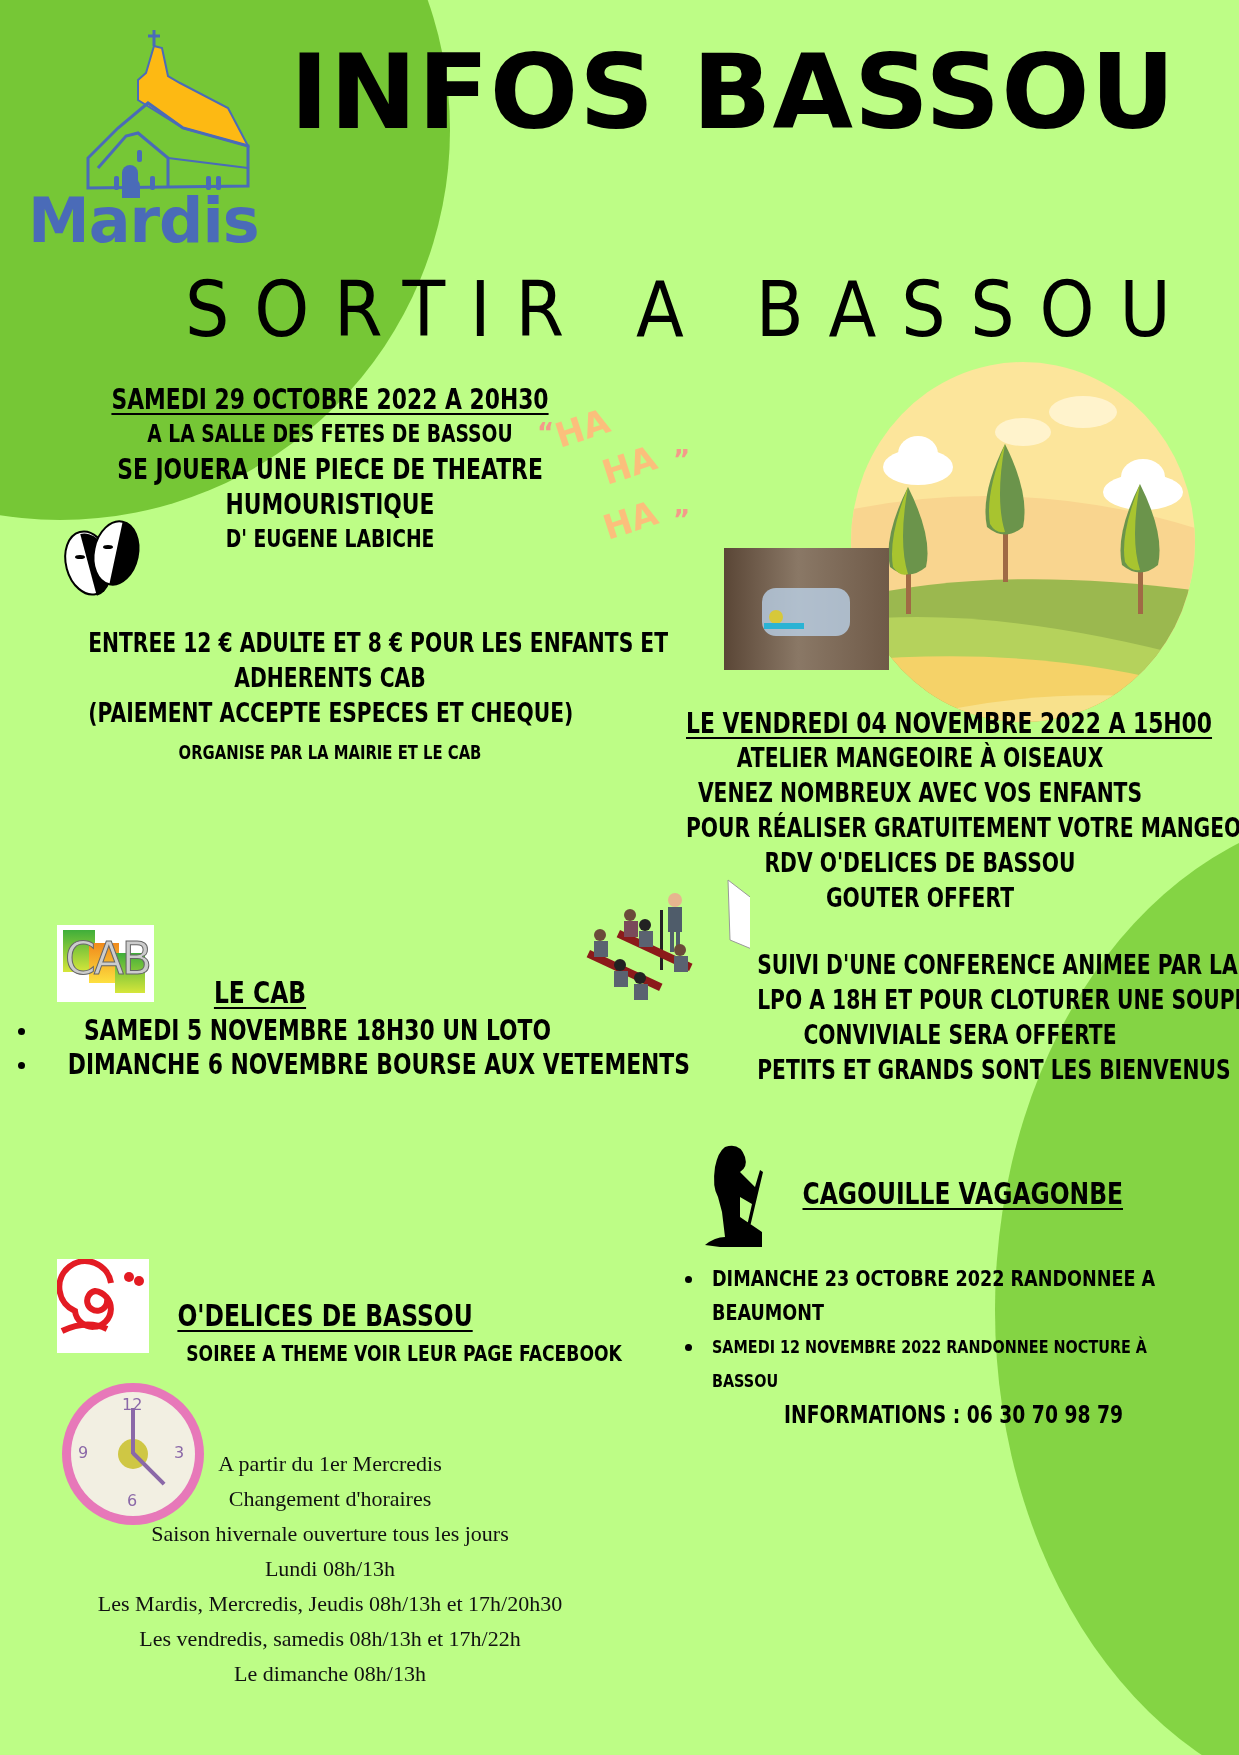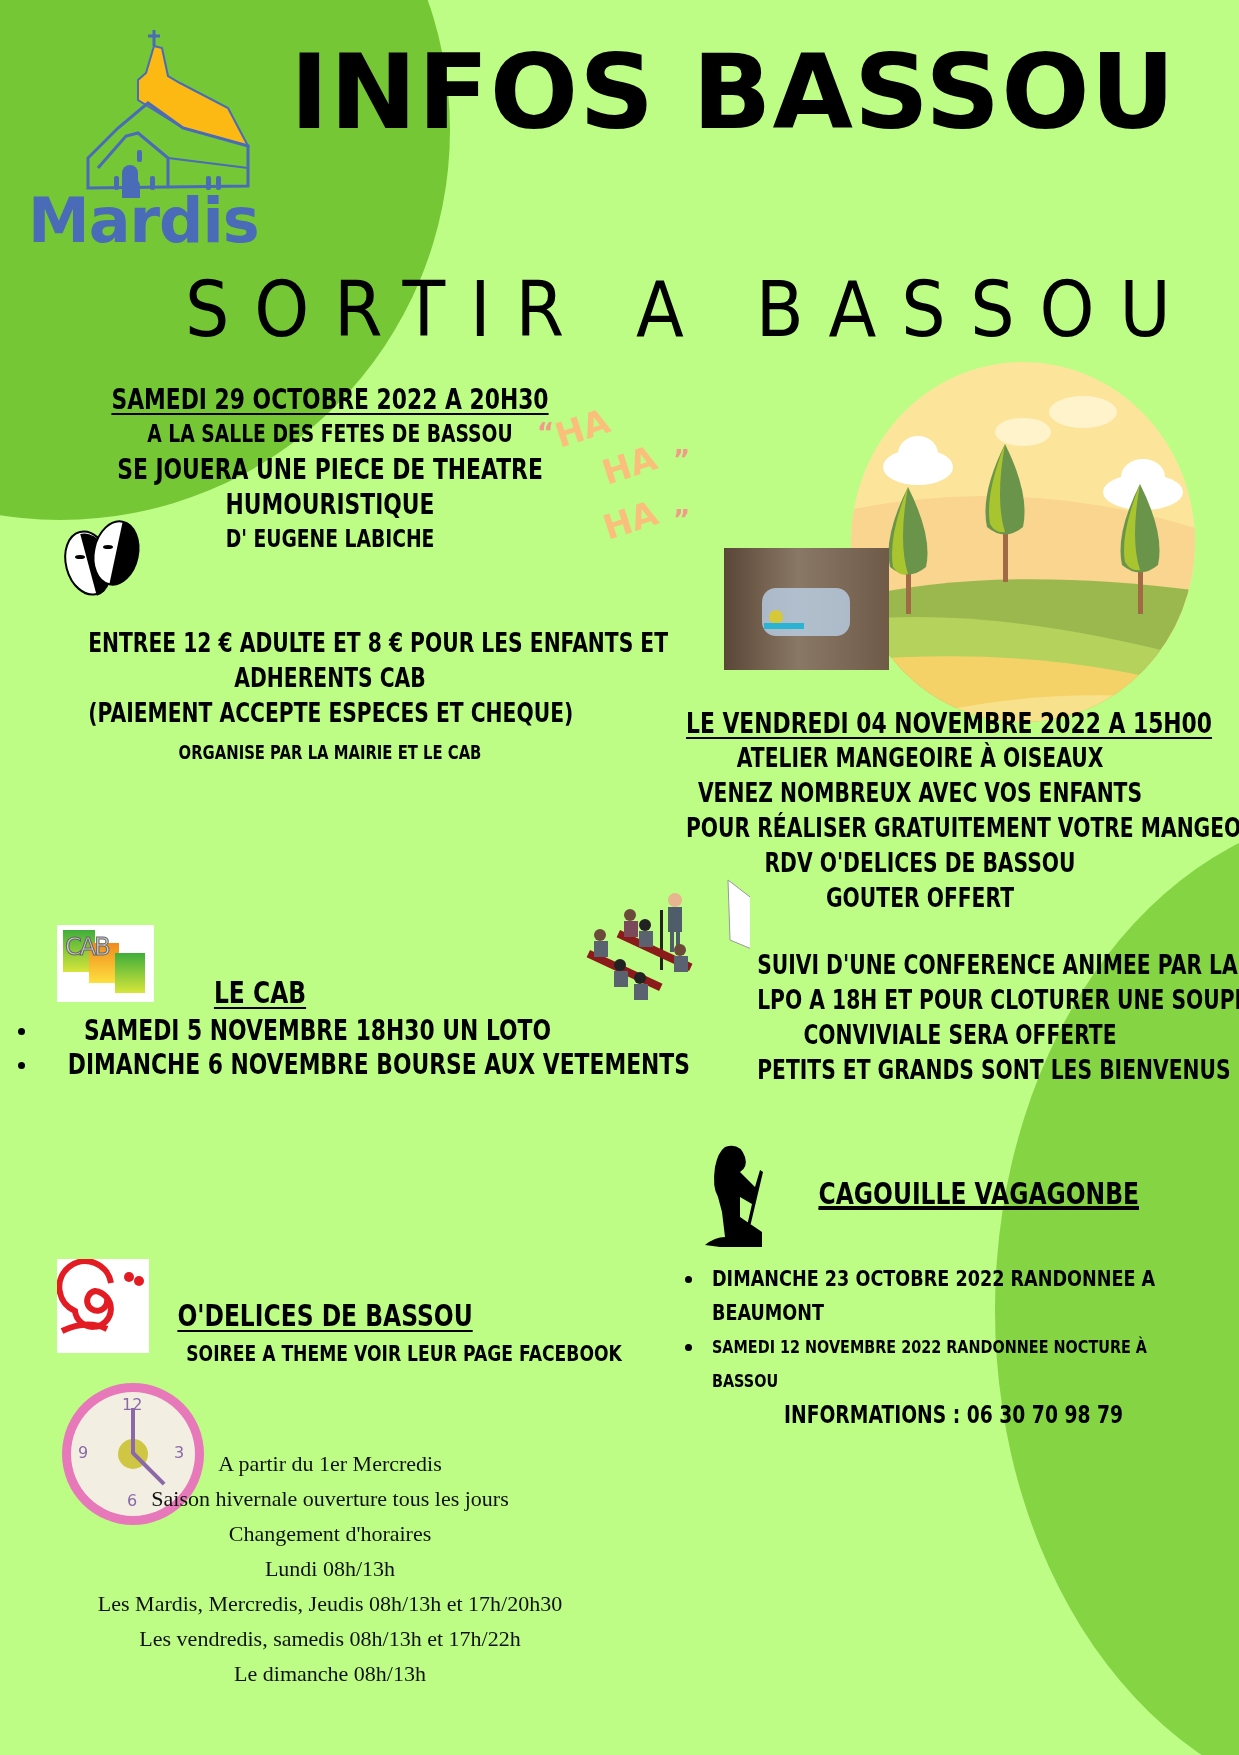--- a/index.html
+++ b/index.html
@@ -161,34 +161,34 @@
   <span class="line cond" style="font-size:26px;">SUIVI D'UNE CONFERENCE ANIMEE PAR LA</span>
   <span class="line cond" style="font-size:26px;">LPO A 18H ET POUR CLOTURER UNE SOUPE</span>
   <span class="line cond" style="font-size:26px;">CONVIVIALE SERA OFFERTE</span>
   <span class="line cond" style="font-size:26px;">PETITS ET GRANDS SONT LES BIENVENUS</span>
 </div>
 
 <div class="abs" style="left:57px;top:925px;width:97px;height:77px;background:#fff;">
   <div style="position:absolute;left:6px;top:5px;width:32px;height:42px;background:linear-gradient(180deg,#3fae3a,#d6e63a);"></div>
   <div style="position:absolute;left:32px;top:18px;width:30px;height:40px;background:linear-gradient(180deg,#f08a1c,#fde040);"></div>
   <div style="position:absolute;left:58px;top:28px;width:30px;height:40px;background:linear-gradient(180deg,#3fae3a,#d6e63a);"></div>
-  <span style="position:absolute;left:8px;top:8px;font-family:'DejaVu Sans',sans-serif;font-size:24px;color:#ccc;letter-spacing:-2px;-webkit-text-stroke:1px #666;">CAB</span>
+  <span style="position:absolute;left:8px;top:8px;font-family:'DejaVu Sans',sans-serif;font-size:44px;color:#ccc;letter-spacing:-2px;-webkit-text-stroke:1px #666;">CAB</span>
 </div>
 <div class="block" style="left:160px;top:975px;width:200px;">
   <span class="line cond u" style="font-size:30px;">LE CAB</span>
 </div>
 <ul class="bul" style="left:18px;top:1014px;width:520px;">
   <li style="text-align:center;"><span class="dot"></span><span class="cond" style="display:inline-block;">SAMEDI 5 NOVEMBRE 18H30 UN LOTO</span></li>
   <li><span class="dot"></span><span class="cond" style="display:inline-block;margin-left:-38px;">DIMANCHE 6 NOVEMBRE BOURSE AUX VETEMENTS</span></li>
 </ul>
 
 <svg class="abs" style="left:700px;top:1142px;" width="75" height="108" viewBox="0 0 75 108">
   <path d="M25 5 Q40 0 45 15 Q48 25 40 30 L55 45 L60 28 L63 30 L50 85 L47 84 L52 62 L40 55 L40 75 L62 90 L62 105 L20 105 L5 103 Q15 95 25 95 L22 70 L18 55 Q12 45 15 25 Q18 10 25 5Z" fill="#000"></path>
 </svg>
-<div class="block" style="left:780px;top:1176px;width:350px;text-decoration:underline;">
+<div class="block" style="left:764px;top:1176px;width:350px;">
   <span class="line cond u" style="font-size:30px;">CAGOUILLE VAGAGONBE</span>
 </div>
 <ul class="bul" style="left:685px;top:1262px;width:520px;">
   <li style="padding-left:27px;text-transform:uppercase;font-size:22px;">
     <span class="dot"></span>
     <span style="display:inline-block;transform:scaleX(0.8);transform-origin:left;width:570px;">DIMANCHE 23 OCTOBRE 2022 RANDONNEE A BEAUMONT</span>
   </li>
   <li style="padding-left:27px;text-transform:uppercase;font-size:18px;">
     <span class="dot"></span>
     <span style="display:inline-block;transform:scaleX(0.8);transform-origin:left;width:570px;">SAMEDI 12 NOVEMBRE 2022 RANDONNEE NOCTURE À BASSOU</span>
@@ -219,19 +219,19 @@
   <div style="position:absolute;left:69px;top:25px;width:4px;height:46px;background:#8b68a8;"></div>
   <div style="position:absolute;left:69px;top:70px;width:4px;height:44px;background:#8b68a8;transform:rotate(-45deg);transform-origin:top;"></div>
   <span style="position:absolute;left:60px;top:12px;font-size:16px;color:#8b68a8;">12</span>
   <span style="position:absolute;left:112px;top:60px;font-size:16px;color:#8b68a8;">3</span>
   <span style="position:absolute;left:65px;top:108px;font-size:16px;color:#8b68a8;">6</span>
   <span style="position:absolute;left:16px;top:60px;font-size:16px;color:#8b68a8;">9</span>
 </div>
 
 <div class="block serif" style="left:60px;top:1446px;width:540px;">
   <span class="line" style="padding-left:0px;">A partir du 1er Mercredis</span>
+  <span class="line">Changement d'horaires</span>
   <span class="line">Saison hivernale ouverture tous les jours</span>
-  <span class="line">Changement d'horaires</span>
   <span class="line">Lundi 08h/13h</span>
   <span class="line">Les Mardis, Mercredis, Jeudis 08h/13h et 17h/20h30</span>
   <span class="line">Les vendredis, samedis 08h/13h et 17h/22h</span>
   <span class="line">Le dimanche 08h/13h</span>
 </div>
 
 </body></html>

